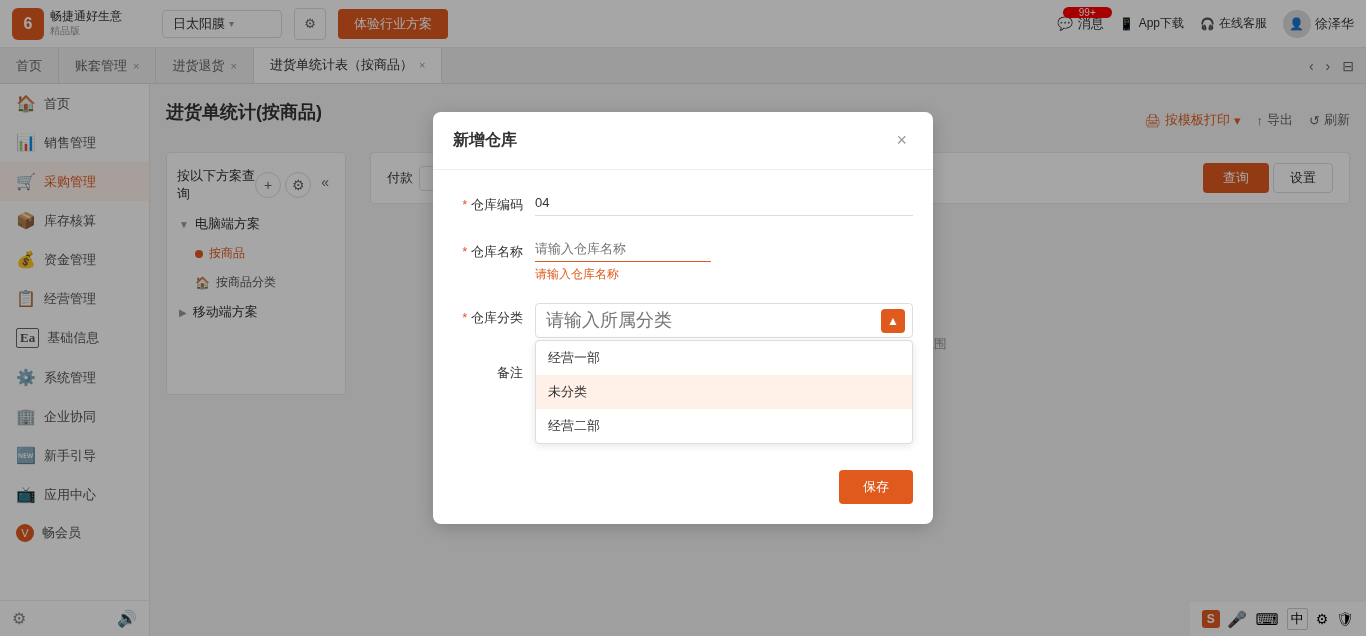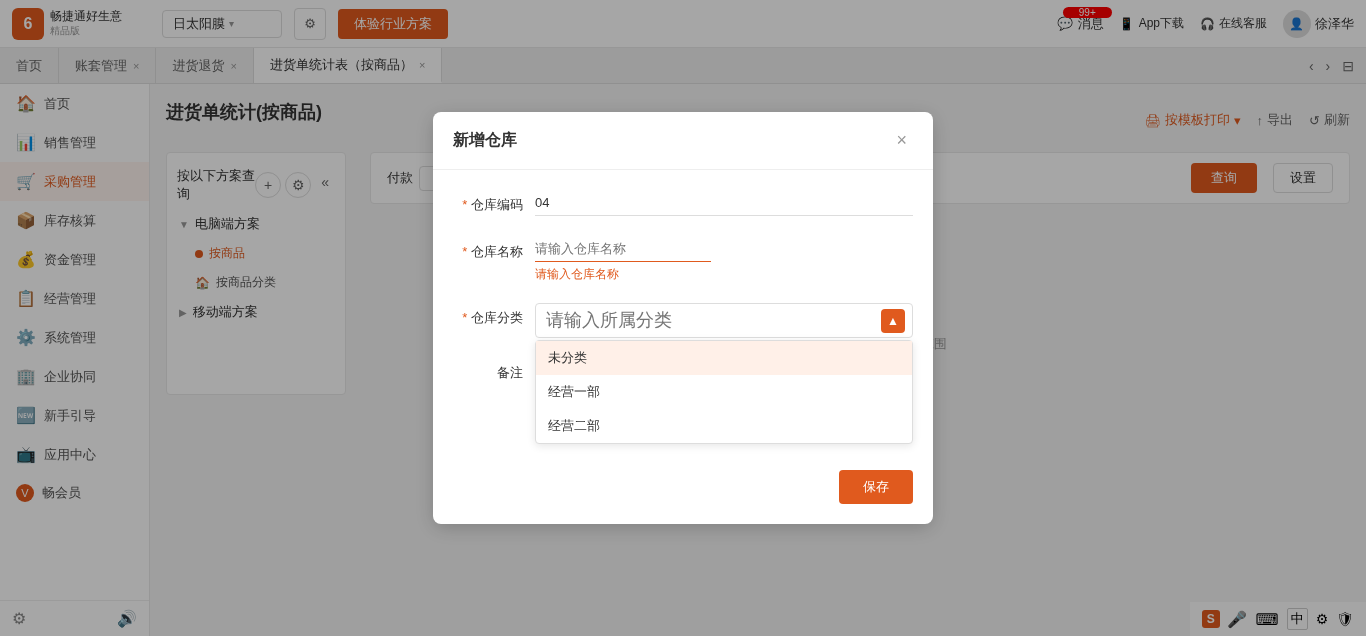--- a/index.html
+++ b/index.html
@@ -351,20 +351,24 @@
       <span class="s-icon">📦</span>
       <span>库存核算</span>
     </div>
     <div class="sidebar-item">
       <span class="s-icon">💰</span>
       <span>资金管理</span>
     </div>
     <div class="sidebar-item">
       <span class="s-icon">📋</span>
       <span>经营管理</span>
+    </div>
+    <div class="sidebar-item">
+      <span class="s-icon" style="font-style:normal;font-family:serif;font-weight:bold;font-size:13px;border:1px solid #666;padding:1px 3px;border-radius:2px;">Ea</span>
+      <span>基础信息</span>
     </div>
     <div class="sidebar-item">
       <span class="s-icon">⚙️</span>
       <span>系统管理</span>
     </div>
     <div class="sidebar-item">
       <span class="s-icon">🏢</span>
       <span>企业协同</span>
     </div>
     <div class="sidebar-item">
@@ -447,21 +451,21 @@
               <span>单据状态</span>
               <select class="status-select">
                 <option>单据状态</option>
               </select>
             </div>
             <div class="filter-field">
               <span>商品</span>
               <span class="goods-dots">···</span>
             </div>
           </div>
-          <div style="display:flex;gap:16px;margin-left:38px;">
+          <div style="display:flex;gap:4px;margin-left:38px;">
             <button class="query-btn">查询</button>
             <button class="set-btn">设置</button>
           </div>
         </div>
 
         <div class="bottom-notice">
           <div style="font-size:60px;opacity:0.2;">📊</div>
           <div style="display:flex;align-items:center;gap:6px;color:#999;font-size:13px;">
             <span style="font-size:16px;">ℹ</span>
             <span>用[过滤]条件来缩小分析范围</span>
@@ -504,22 +508,22 @@
       <div class="form-row">
         <span class="form-label">
           <span class="required">*</span>
           <span> 仓库分类</span>
         </span>
         <div class="form-select-wrapper">
           <input class="form-select-input" type="text" placeholder="请输入所属分类" style="">
           <div class="select-arrow">▲</div>
           
           <div class="dropdown-list">
+            <div class="dropdown-item">经营一部</div>
             <div class="dropdown-item highlighted">未分类</div>
-            <div class="dropdown-item">经营一部</div>
             <div class="dropdown-item">经营二部</div>
           </div>
         </div>
       </div>
 
       <div class="form-row">
         <span class="form-label">备注</span>
         <textarea class="form-textarea" style=""></textarea>
       </div>
     </div>

